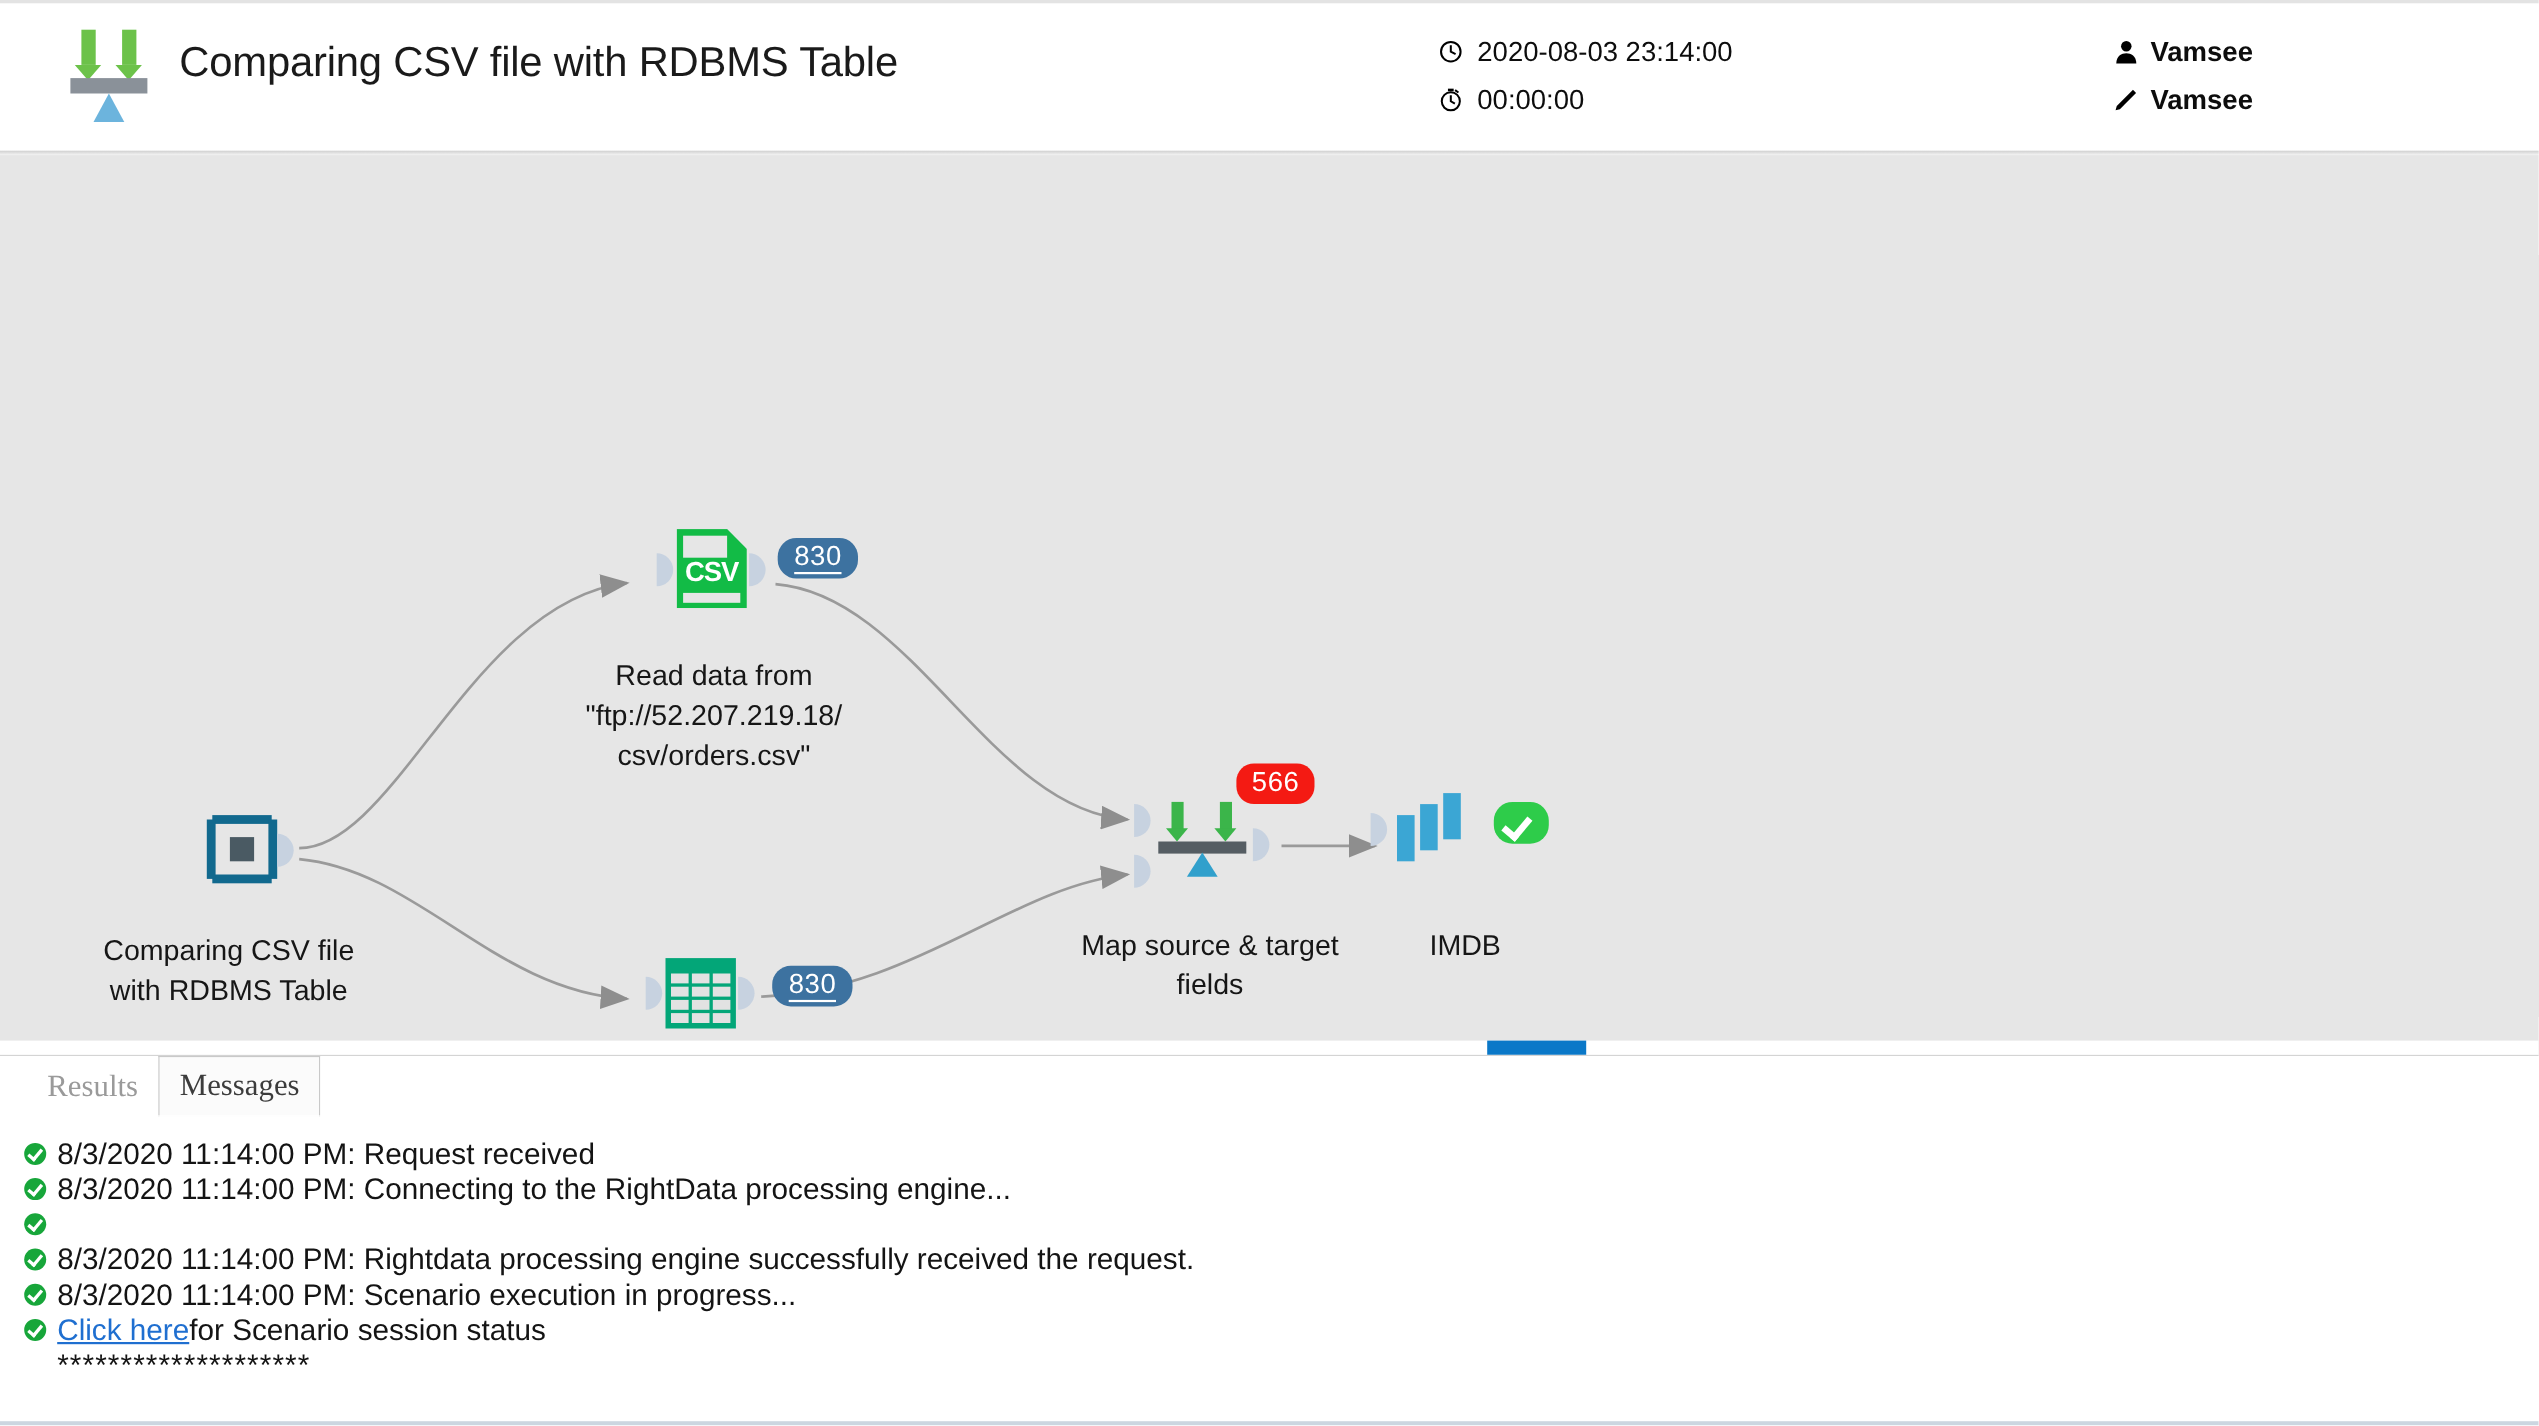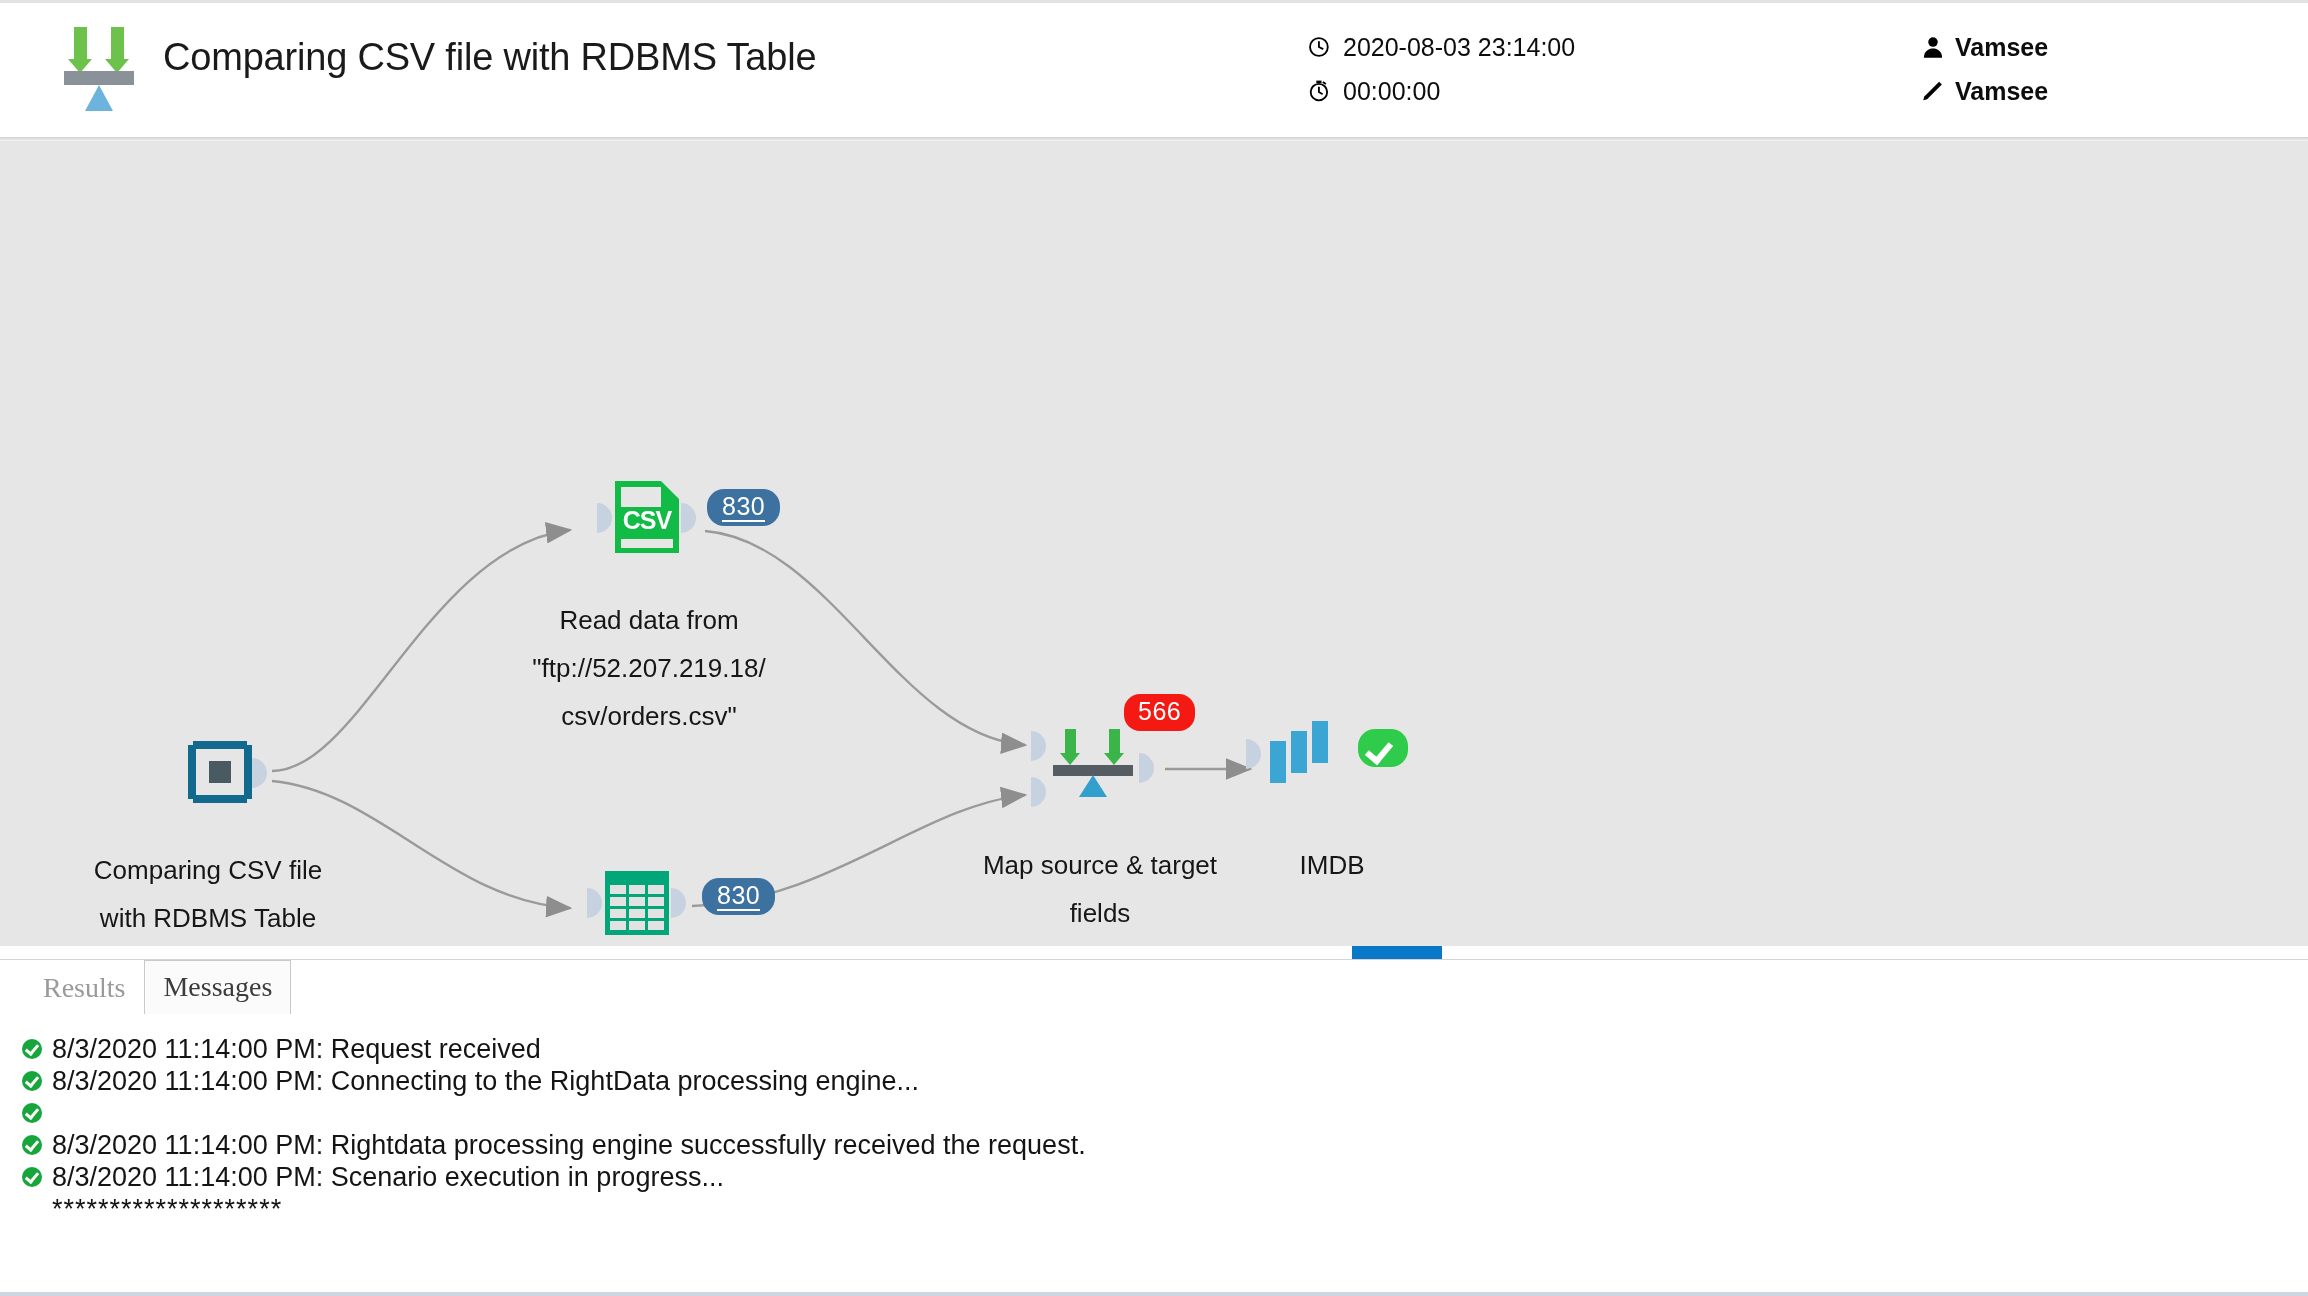--- a/index.html
+++ b/index.html
@@ -106,21 +106,21 @@
   #flow-svg { position: absolute; left: 0; top: 0; }
 
   .node {
     position: absolute;
   }
   .node-label {
     position: absolute;
     text-align: center;
     font-size: 26px;
     color: #161616;
-    line-height: 48px;
+    line-height: 36px;
     white-space: pre-line;
   }
 
   
   .port {
     position: absolute;
     width: 15px; height: 30px;
     background: #c7d2e0;
     border-top-right-radius: 15px 15px;
     border-bottom-right-radius: 15px 15px;
@@ -511,16 +511,21 @@
     <span class="log-ico"></span>
   </div>
   <div class="log-line">
     <span class="log-ico"></span>
     <span>8/3/2020 11:14:00 PM: Rightdata processing engine successfully received the request.</span>
   </div>
   <div class="log-line">
     <span class="log-ico"></span>
     <span>8/3/2020 11:14:00 PM: Scenario execution in progress...</span>
   </div>
+  <div class="log-line">
+    <span class="log-ico"></span>
+    <a class="log-link" href="#">Click here</a>
+    <span> for Scenario session status</span>
+  </div>
   <div class="log-stars">********************</div>
 
   <div id="log-bottom-rule"></div>
 </div>
 
 </body></html>

